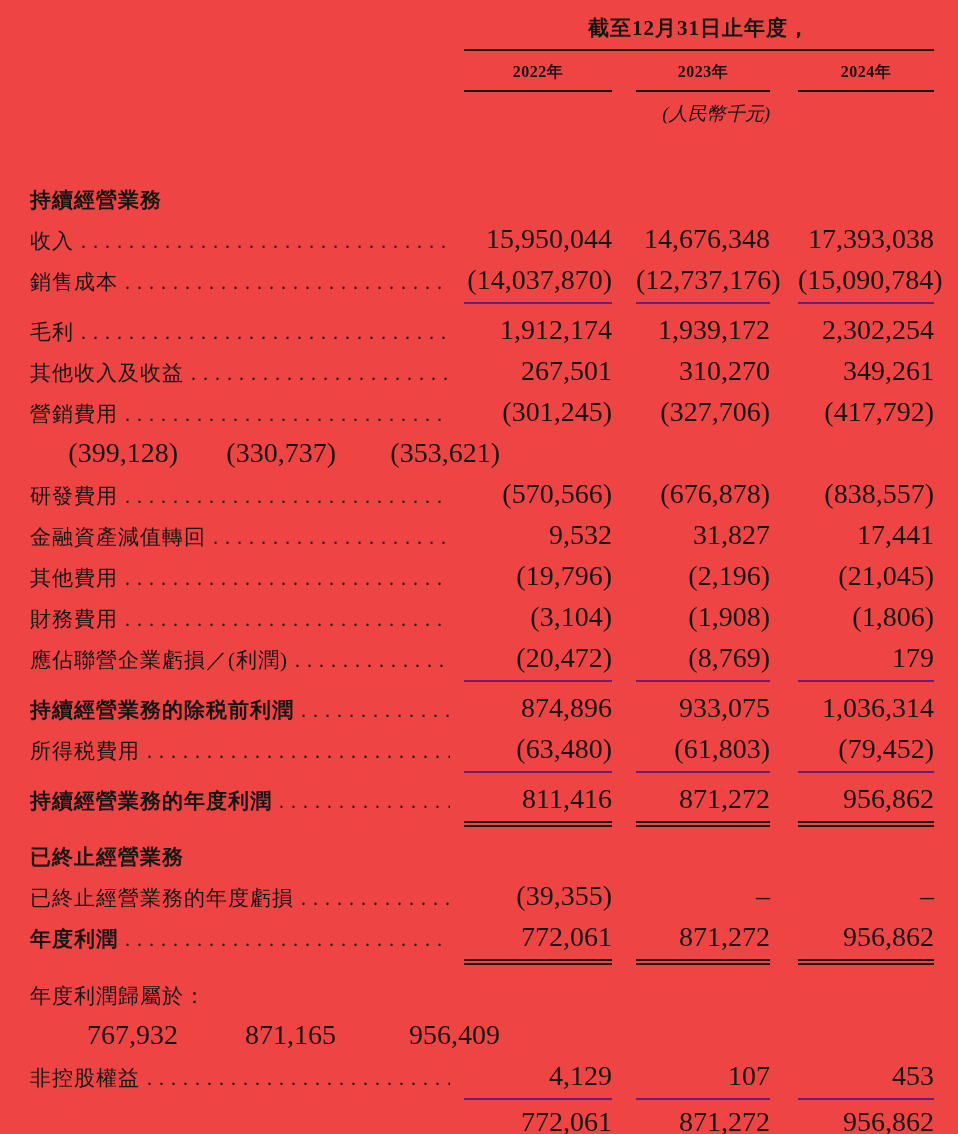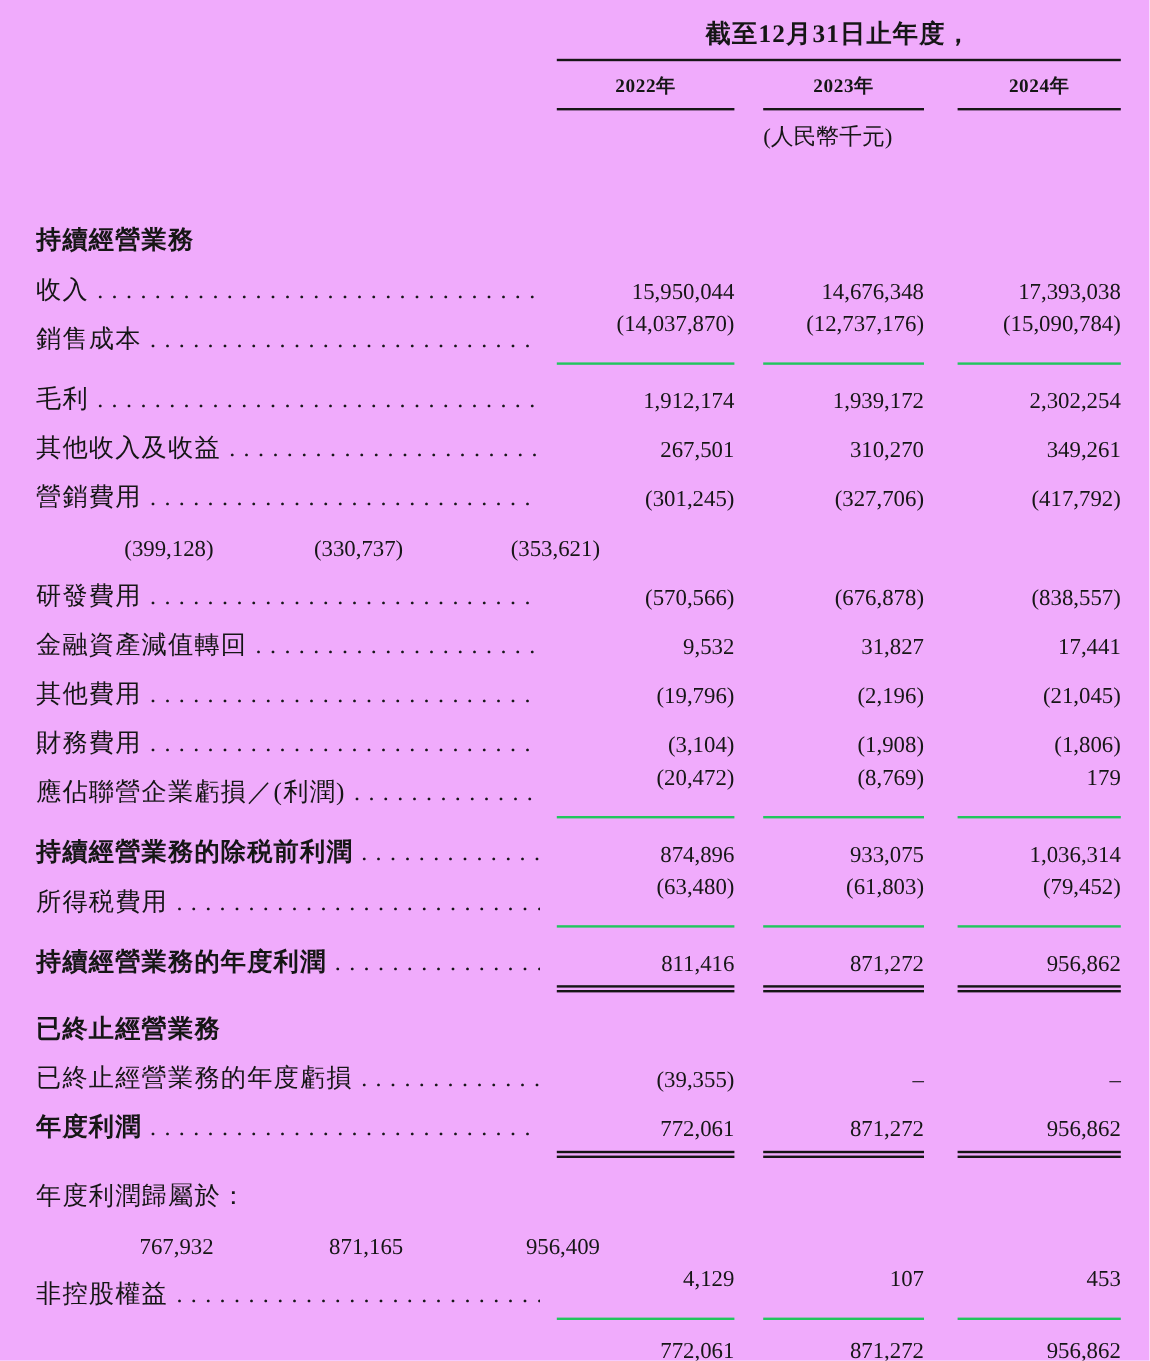--- a/index.html
+++ b/index.html
@@ -8,21 +8,21 @@
     background: #ffffff;
     color: #161616;
     font-family: "Liberation Serif", "DejaVu Serif", serif;
   }
   .page {
     position: relative;
     width: 958px;
     height: 1134px;
     box-sizing: border-box;
     padding: 14px 24px 0 30px;
-    background: #f0abfc;
+    background: #ef4444;
     overflow: hidden;
   }
   
   .head-block {
     margin-left: auto;
     width: 470px;
   }
   .head-title {
     text-align: center;
     font-weight: 700;
@@ -42,21 +42,22 @@
     letter-spacing: 0.5px;
     padding: 11px 0 7px 0;
     border-bottom: 2px solid #161616;
   }
   .year-cell.c1 { width: 148px; }
   .year-cell.c2 { width: 134px; margin-left: 24px; }
   .year-cell.c3 { width: 136px; margin-left: 28px; }
   .head-note {
     width: 134px;
     margin-left: 172px;
-    text-align: left;
+    text-align: right;
+    font-style: italic;
     font-size: 19px;
     padding-top: 9px;
   }
   
   .rows { margin-top: 40px; }
   .row {
     display: flex;
     align-items: flex-end;
     height: 41px;
   }
@@ -89,29 +90,29 @@
     font-size: 20px;
     letter-spacing: 7px;
     margin-left: 7px;
     color: #161616;
   }
   .leader::after {
     content: "..................................................................";
   }
   .num {
     text-align: right;
-    font-size: 19px;
+    font-size: 28px;
     white-space: nowrap;
   }
   .num.c1 { width: 148px; }
   .num.c2 { width: 134px; margin-left: 24px; }
   .num.c3 { width: 136px; margin-left: 28px; }
   .row.u1 .num {
-    border-bottom: 2px solid #22c55e;
-    padding-bottom: 20px;
+    border-bottom: 2px solid #701a75;
+    padding-bottom: 6px;
     margin-bottom: -8px;
   }
   .row.u2 .num {
     border-bottom: 6px double #161616;
     padding-bottom: 6px;
     margin-bottom: -12px;
   }
 </style>
 </head>
 <body>

